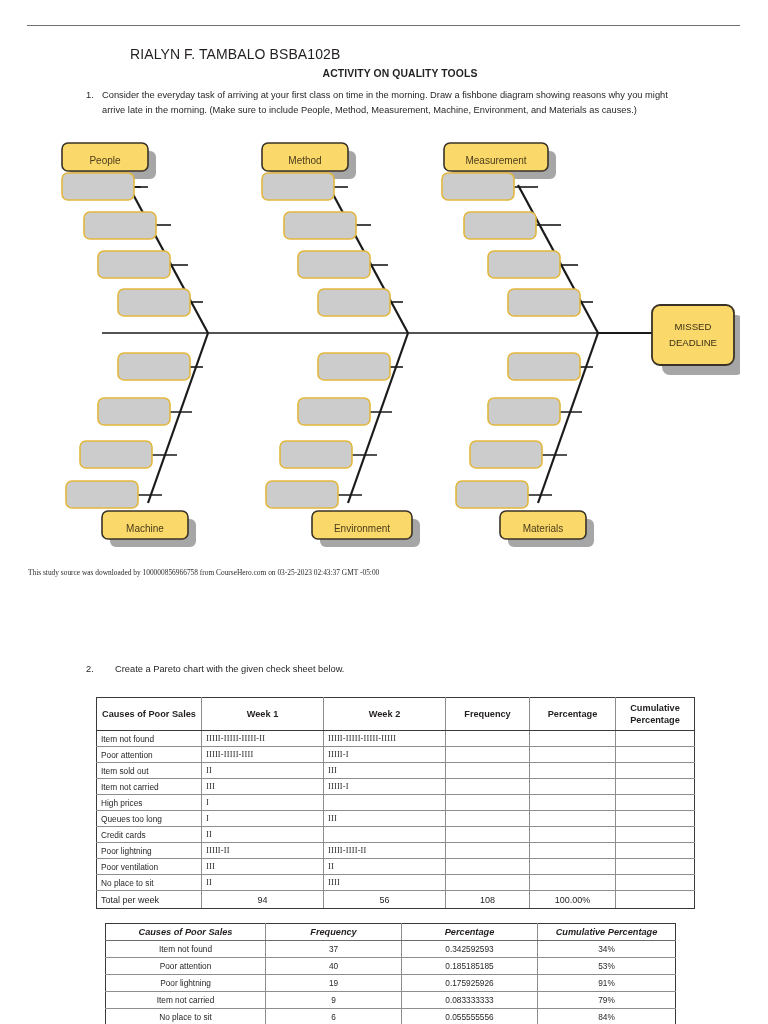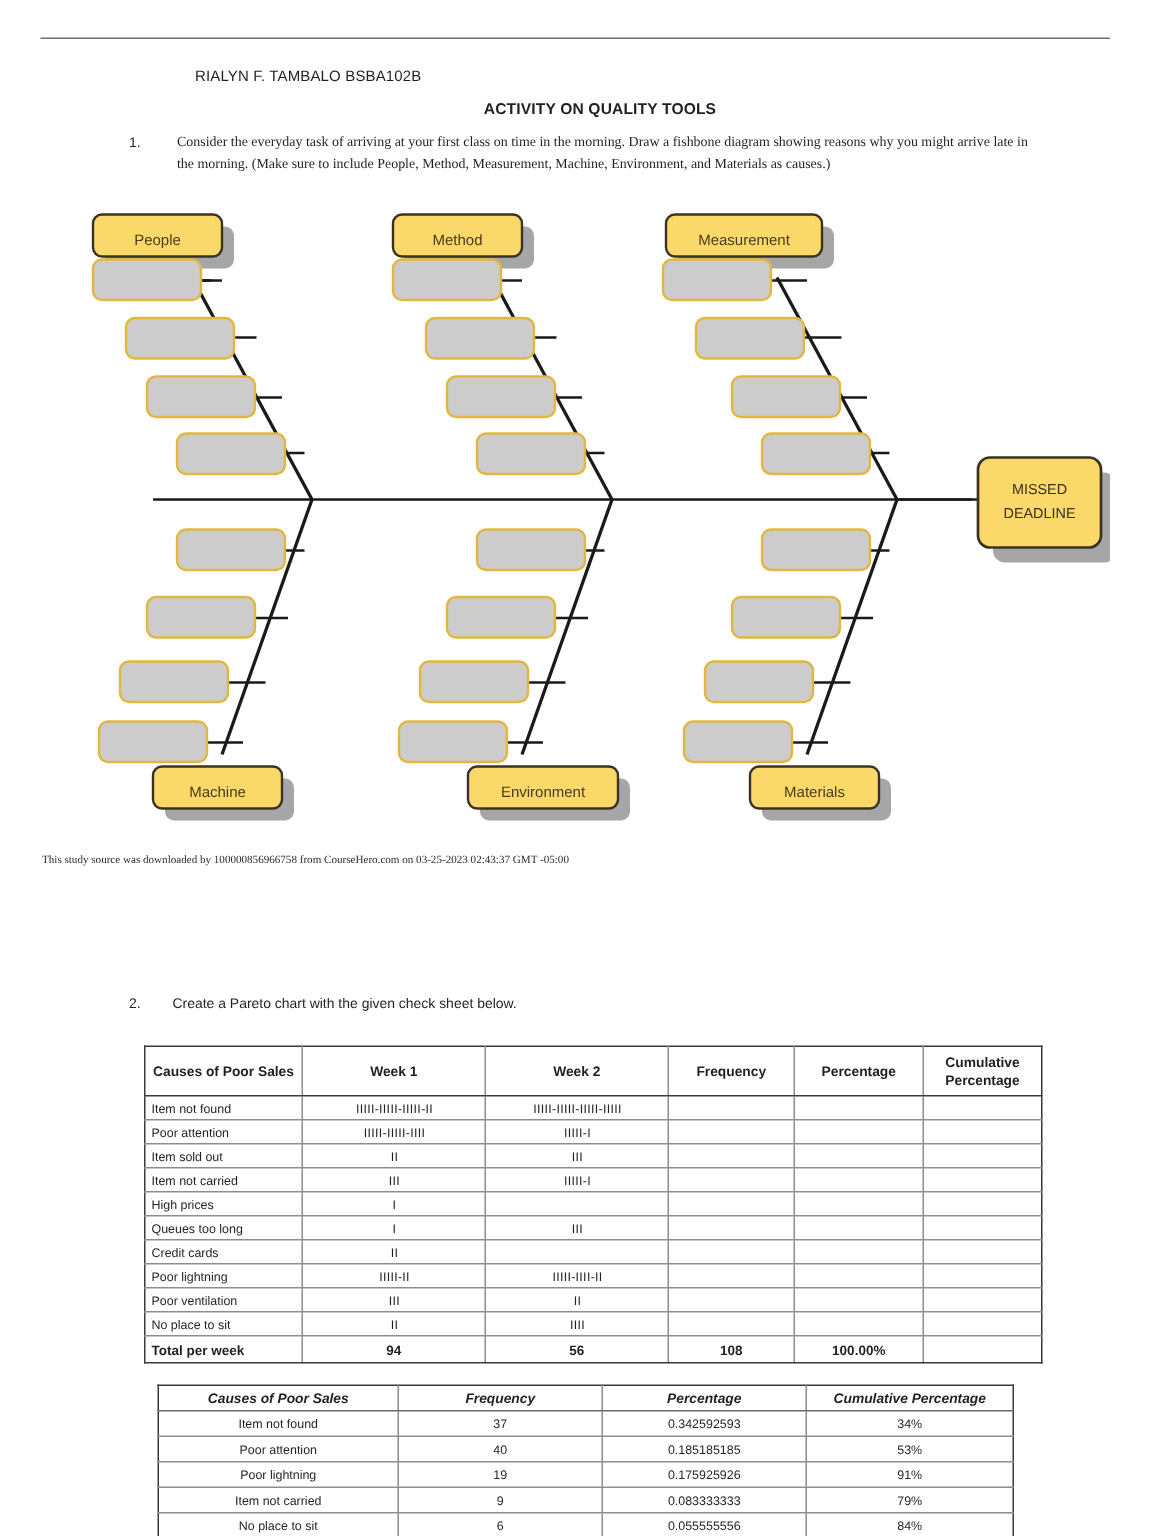--- a/index.html
+++ b/index.html
@@ -26,21 +26,21 @@
     width: 713px;
     height: 0;
     border-top: 1.6px solid #6f6f6f;
   }
 
   
   .student-name {
     position: absolute;
     left: 130px;
     top: 46px;
-    font-size: 10px;
+    font-size: 14px;
     letter-spacing: 0.1px;
     white-space: nowrap;
   }
   .activity-title {
     position: absolute;
     left: 0;
     top: 68px;
     width: 768px;
     text-align: center;
     font-size: 10.4px;
@@ -50,21 +50,21 @@
   }
   .q1 {
     position: absolute;
     left: 86px;
     top: 88px;
     width: 600px;
     font-size: 9.3px;
     line-height: 15px;
   }
   .q1 .num { position: absolute; left: 0; top: 0; }
-  .q1 .body { display: block; margin-left: 32px; font-family: Liberation Serif, serif; }
+  .q1 .body { display: block; margin-left: 16px; }
 
   .q2 {
     position: absolute;
     left: 86px;
     top: 662px;
     width: 600px;
     font-size: 9.3px;
     line-height: 15px;
   }
   .q2 .num { position: absolute; left: 0; top: 0; }
@@ -112,24 +112,24 @@
     text-align: center;
     font-weight: bold;
     font-size: 9.2px;
     height: 30px;
     border-top: 1.3px solid #3a3a3a;
     border-bottom: 1.3px solid #3a3a3a;
     line-height: 12px;
   }
   .t1 tbody td { font-weight: normal; }
   .t1 .cause { text-align: left; padding-left: 4px; }
-  .t1 .tally { text-align: center; padding-left: 4px; letter-spacing: 0.2px; }
+  .t1 .tally { text-align: left; padding-left: 4px; letter-spacing: 0.2px; font-family: Liberation Serif, serif; }
   .t1 tr.sep td { border-top: 1.3px solid #3a3a3a; margin-top: 45px; }
   .t1 tr.total td {
-    font-weight: bold;
+    font-weight: normal;
     font-size: 9px;
     border-top: 1.3px solid #3a3a3a;
     border-bottom: 1.4px solid #3a3a3a;
     height: 15px;
     text-align: center;
   }
   .t1 tr.total td.cause { text-align: left; }
   .t1 td.num-c { text-align: center; }
   .t1 .left-edge { border-left: 1.3px solid #3a3a3a; }
   .t1 .right-edge { border-right: 1.3px solid #3a3a3a; }

